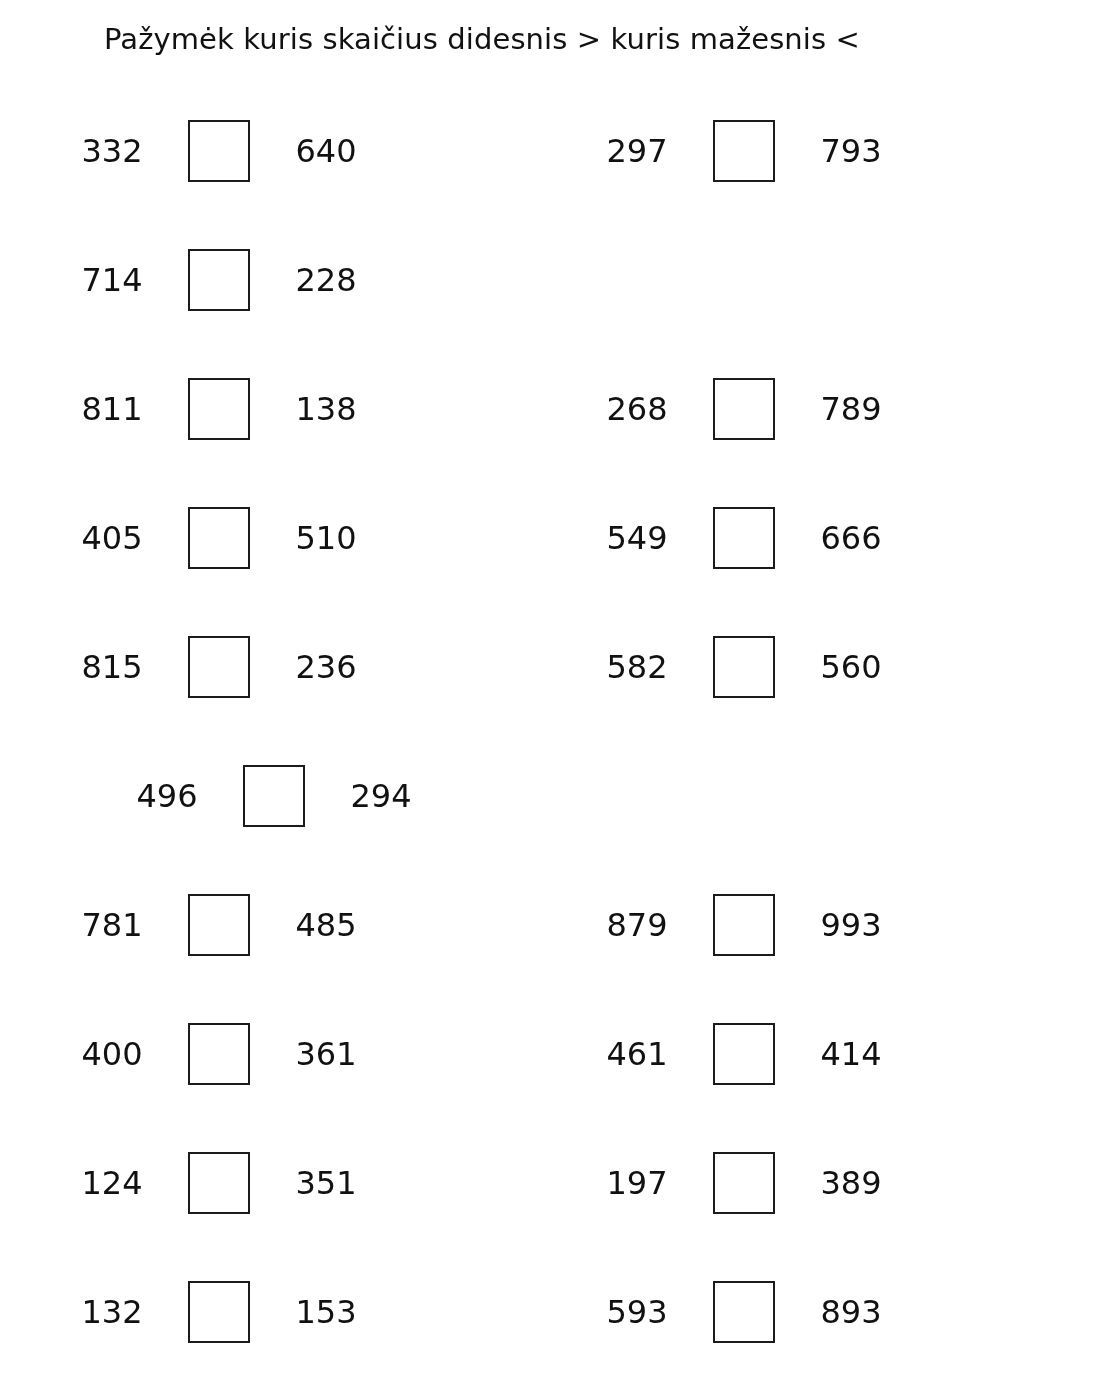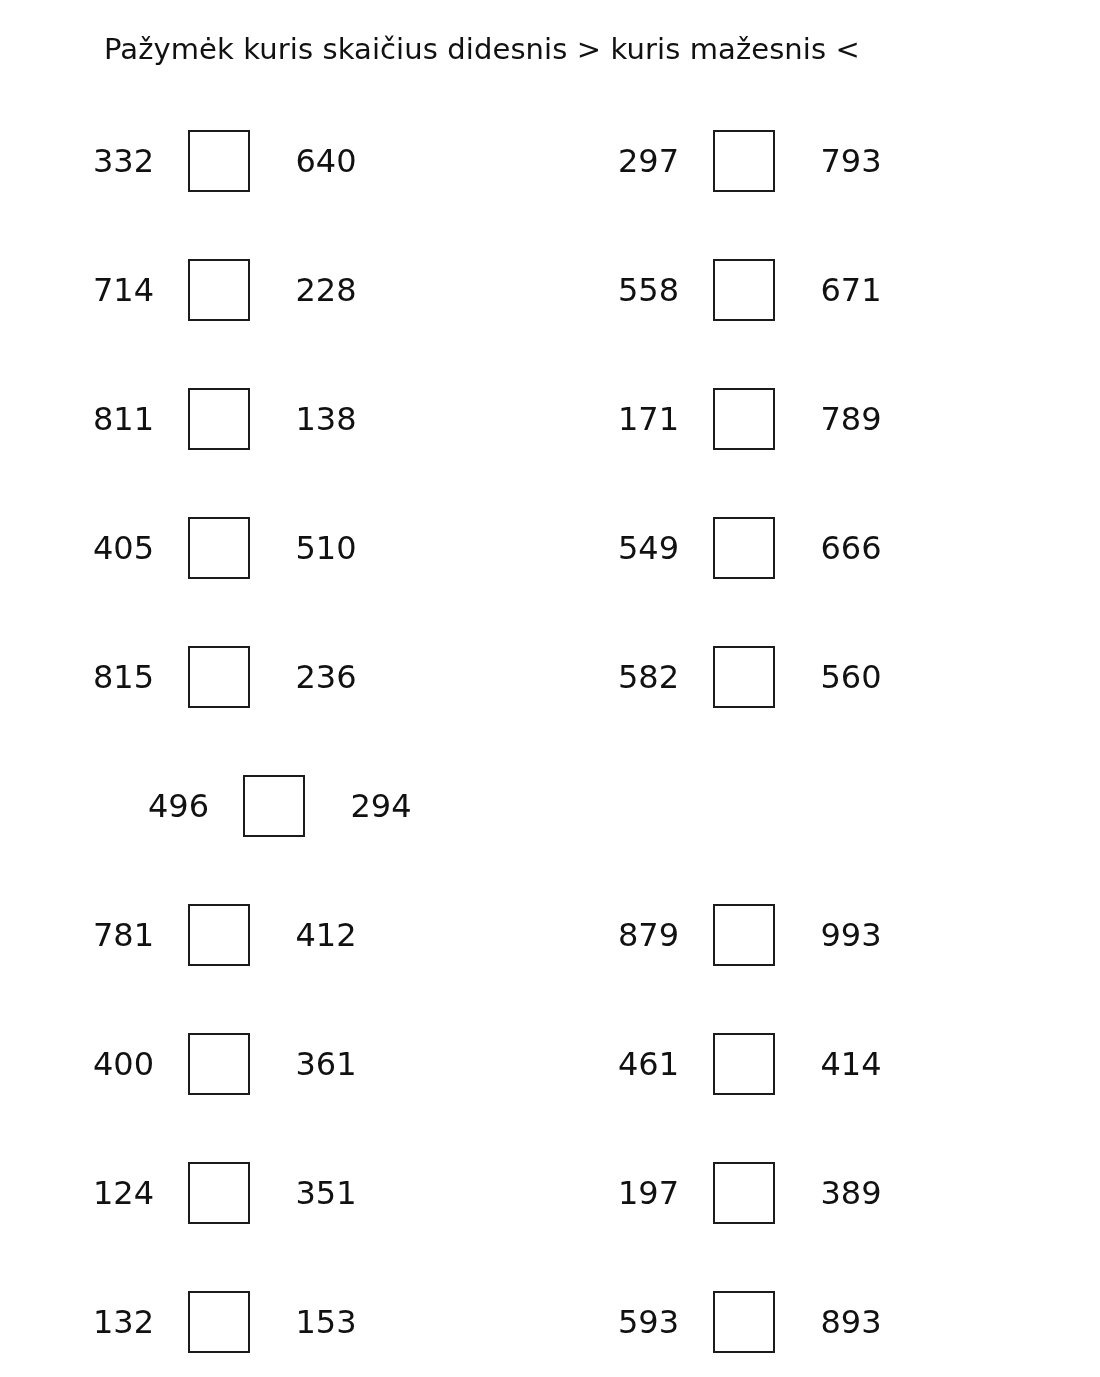--- a/index.html
+++ b/index.html
@@ -12,21 +12,21 @@
     height: 1377px;
     font-family: "DejaVu Sans", sans-serif;
     color: #1a1a1a;
     position: relative;
     overflow: hidden;
   }
   .sheet {
     width: 1100px;
     height: 1126px;
     box-sizing: border-box;
-    padding: 22px 70px 0 70px;
+    padding: 12px 70px 0 70px;
     border-radius: 18px;
   }
   .title {
     font-size: 29px;
     font-weight: 400;
     letter-spacing: 0.1px;
     color: #111111;
     margin: 10px 0 0 34px;
     white-space: nowrap;
   }
@@ -46,21 +46,21 @@
   .pair.left {
     width: 470px;
   }
   .pair.right {
     width: 400px;
     margin-left: 55px;
   }
   .num {
     font-size: 32px;
     line-height: 1;
-    text-align: right;
+    text-align: center;
     width: 84px;
     color: #111111;
   }
   .box {
     width: 62px;
     height: 62px;
     border: 2.5px solid #1b1b1b;
     box-sizing: border-box;
     background: #ffffff;
     margin: 0 34px;
@@ -91,35 +91,30 @@
         <span class="num right-num">793</span>
       </div>
     </div>
 
     <div class="row">
       <div class="pair left">
         <span class="num">714</span>
         <span class="box"></span>
         <span class="num right-num">228</span>
       </div>
-      <div class="pair right">
-        <span class="num">558</span>
-        <span class="box"></span>
-        <span class="num right-num">671</span>
-      </div>
     </div>
 
     <div class="row">
       <div class="pair left">
         <span class="num">811</span>
         <span class="box"></span>
         <span class="num right-num">138</span>
       </div>
       <div class="pair right">
-        <span class="num">171</span>
+        <span class="num">268</span>
         <span class="box"></span>
         <span class="num right-num">789</span>
       </div>
     </div>
 
     <div class="row">
       <div class="pair left">
         <span class="num">405</span>
         <span class="box"></span>
         <span class="num right-num">510</span>
@@ -149,21 +144,21 @@
         <span class="num">496</span>
         <span class="box"></span>
         <span class="num right-num">294</span>
       </div>
     </div>
 
     <div class="row">
       <div class="pair left">
         <span class="num">781</span>
         <span class="box"></span>
-        <span class="num right-num">412</span>
+        <span class="num right-num">485</span>
       </div>
       <div class="pair right">
         <span class="num">879</span>
         <span class="box"></span>
         <span class="num right-num">993</span>
       </div>
     </div>
 
     <div class="row">
       <div class="pair left">

